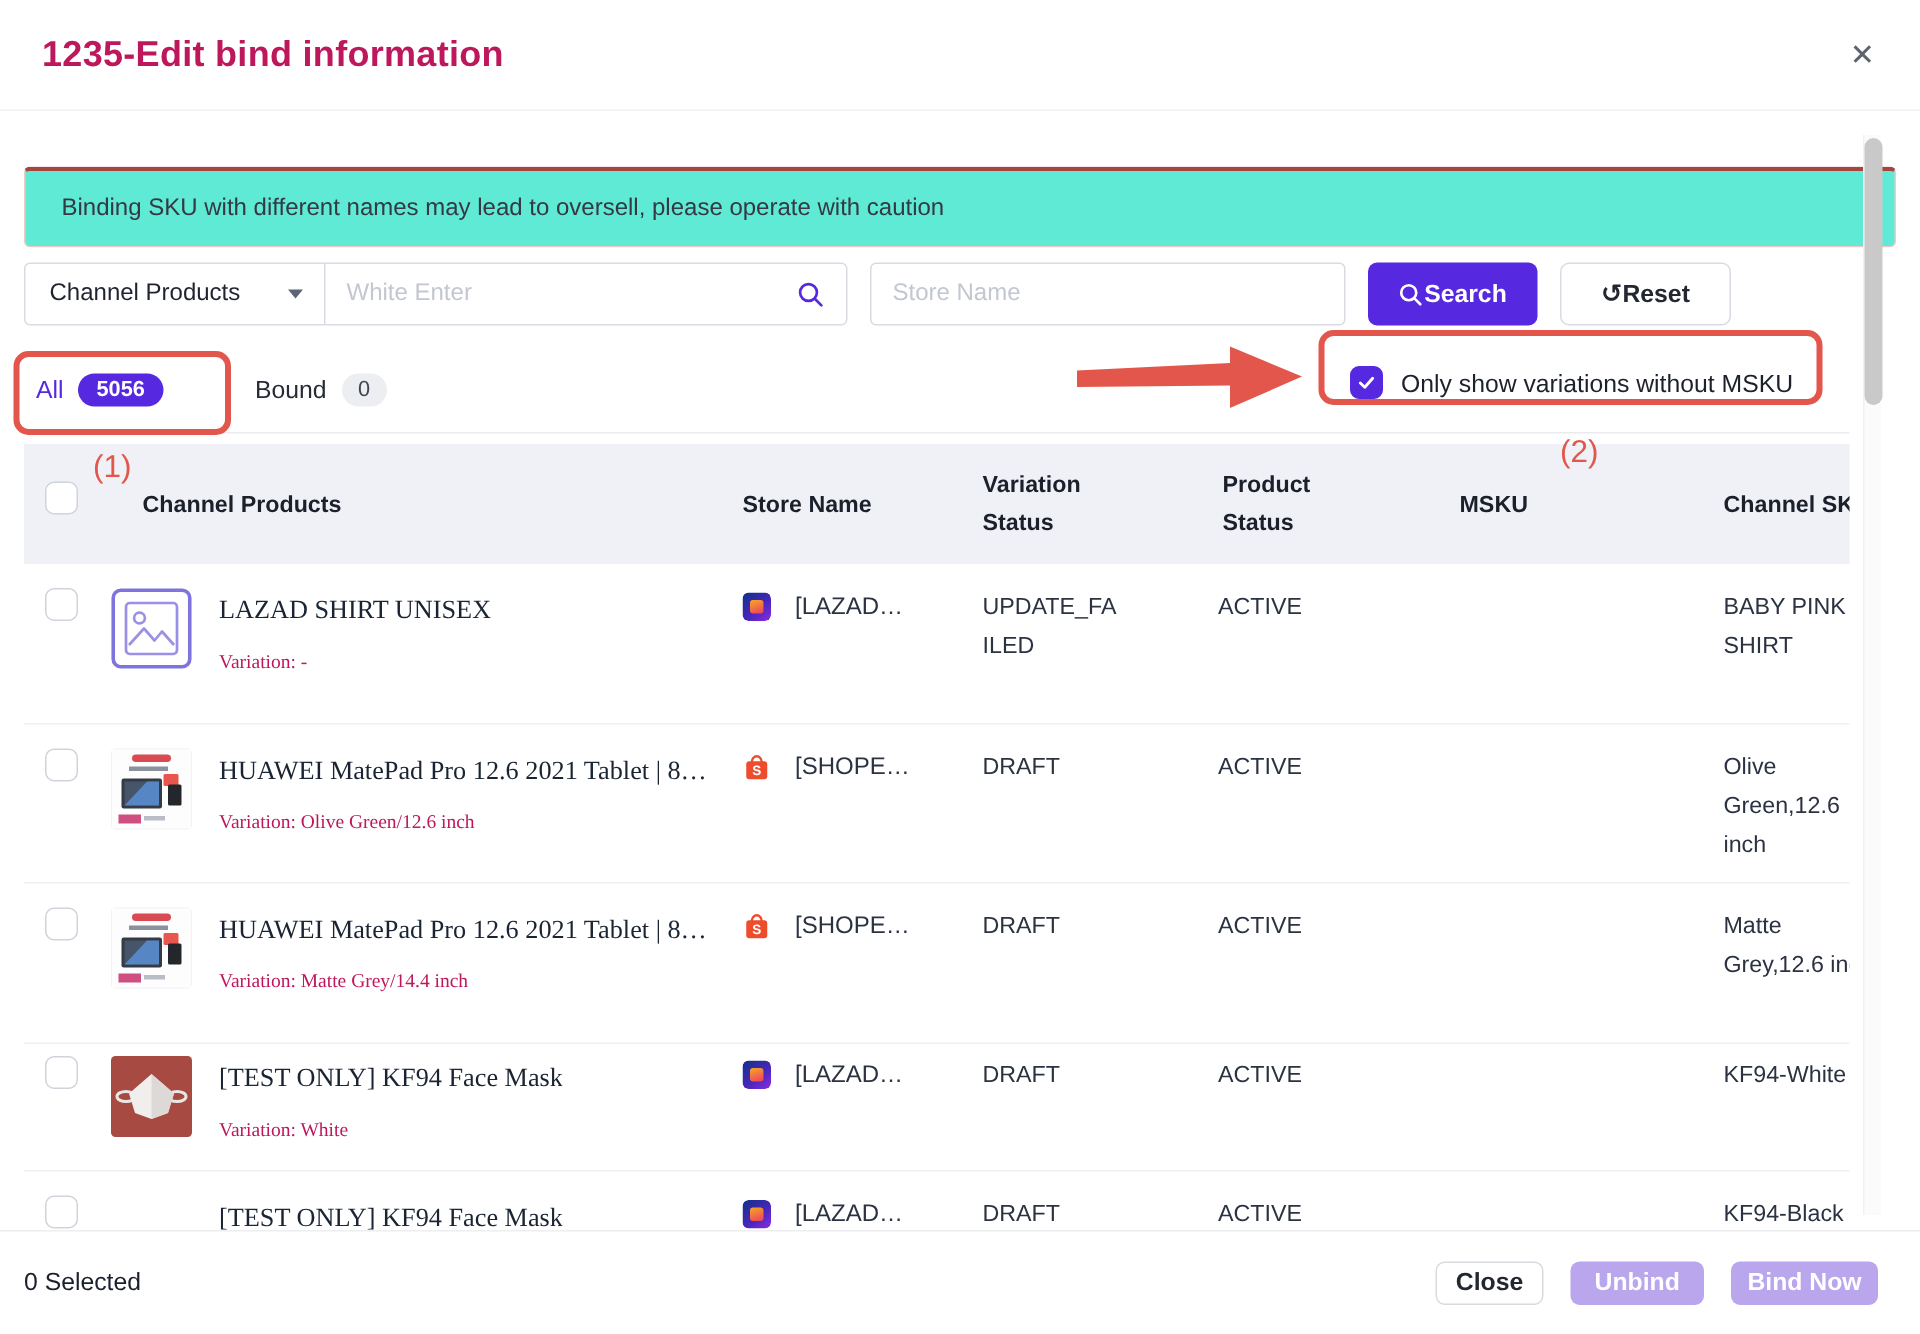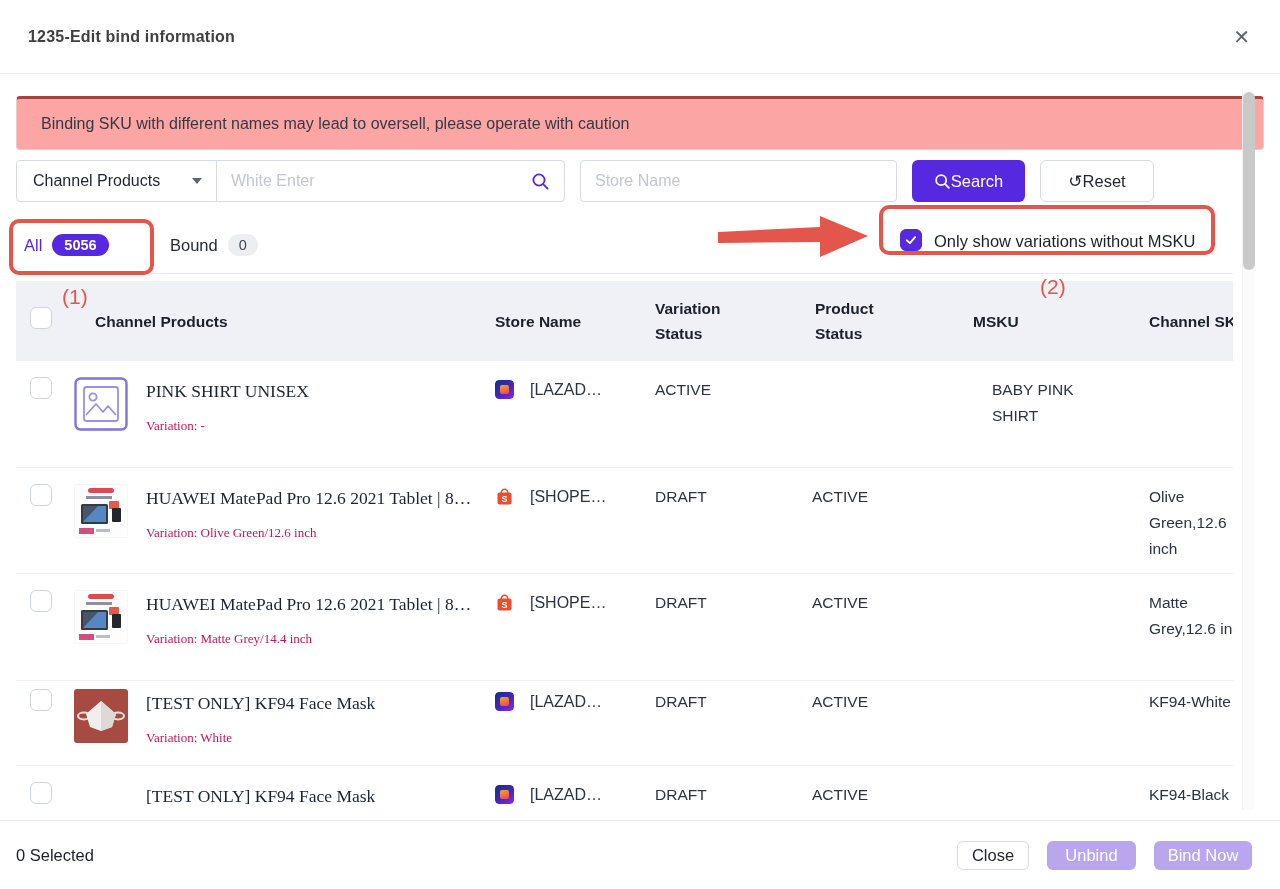--- a/index.html
+++ b/index.html
@@ -5,41 +5,41 @@
   * { box-sizing: border-box; }
   html,body { margin:0; padding:0; }
   body {
     width:1280px; height:889px; position:relative; overflow:hidden;
     background:#fff; font-family:"Liberation Sans","DejaVu Sans",sans-serif;
     color:#1f2430;
   }
   
   .modal-header{ height:74px; display:flex; align-items:center; justify-content:space-between;
     padding:0 30px 0 28px; border-bottom:1px solid #f0f1f3; }
-  .modal-title{ font-size:16px; font-weight:700; color:#404040; letter-spacing:.2px; }
+  .modal-title{ font-size:24px; font-weight:700; color:#be185d; letter-spacing:.2px; }
   .close-x{ font-size:20px; color:#5d6470; cursor:pointer; line-height:1; }
   
   .content{ position:relative; padding:0 16px; }
-  .warning{ margin-top:22px; height:54px; background:#fca5a5; border:1px solid #eecac6;
+  .warning{ margin-top:37px; height:54px; background:#5eead4; border:1px solid #eecac6;
     border-top:3px solid #a6453d; border-radius:4px; display:flex; align-items:center;
     padding-left:24px; font-size:16px; color:#343943; }
   
   .filter-row{ display:flex; align-items:center; margin-top:10px; height:42px; gap:15px; }
   .compound{ width:549px; height:42px; border:1px solid #d8dbe1; border-radius:4px; display:flex; background:#fff; }
   .select-part{ width:200px; border-right:1px solid #d8dbe1; display:flex; align-items:center;
     justify-content:space-between; padding:0 14px 0 16px; font-size:16px; color:#1f2430; cursor:pointer; }
   .caret{ width:0; height:0; border-left:5px solid transparent; border-right:5px solid transparent;
     border-top:6px solid #5d6574; }
   .keyword-part{ flex:1; display:flex; align-items:center; justify-content:space-between; padding:0 14px; }
   .placeholder{ color:#c2c7d0; font-size:16px; }
   .mag{ display:inline-flex; }
   .store-input{ width:317px; height:42px; border:1px solid #d8dbe1; border-radius:4px;
     display:flex; align-items:center; padding:0 14px; background:#fff; }
   .btn{ height:42px; border-radius:6px; display:flex; align-items:center; justify-content:center;
-    gap:0; font-size:16.5px; cursor:pointer; }
+    gap:0; font-size:16.5px; cursor:pointer;font-weight:bold; }
   .btn-search{ width:113px; background:#5628e0; color:#fff; border:none; }
   .btn-reset{ width:114px; background:#fff; color:#23272f; border:1px solid #d8dbe1; }
   .reset-glyph{ font-family:"DejaVu Sans",sans-serif; font-size:17px; line-height:1; }
   
   .tabs-row{ position:relative; height:79px; margin-top:0; }
   .ann-box{ position:absolute; border:4px solid #e3564c; border-radius:10px; z-index:15; pointer-events:none; }
   .ann-box.tab-box{ left:-7px; top:17px; width:145px; height:56px; }
   .tab{ position:absolute; top:32px; display:flex; align-items:center; gap:10px; cursor:pointer; }
   .tab.all{ left:8px; }
   .tab.bound{ left:154px; }
@@ -97,21 +97,21 @@
   .v-track{ position:absolute; right:26px; top:90px; width:12px; height:720px; background:#fbfbfb;
     border-left:1px solid #f1f1f1; z-index:12; }
   .v-thumb{ position:absolute; top:2px; left:0; width:12px; height:178px; background:#c9c9c9; border-radius:6px; cursor:pointer; }
   
   .modal-footer{ position:absolute; left:0; bottom:0; width:1280px; height:69px; background:#fff;
     border-top:1px solid #edeef0; display:flex; align-items:center; justify-content:space-between;
     padding:0 28px 0 16px; }
   .selected-count{ font-size:16.5px; color:#1b202b; }
   .footer-btns{ display:flex; gap:18px; }
   .fbtn{ height:29px; border-radius:6px; font-size:16.5px; display:flex; align-items:center;
-    justify-content:center; cursor:pointer; }
+    justify-content:center; cursor:pointer;font-weight:bold; }
   .fbtn-close{ width:72px; background:#fff; border:1px solid #d7dade; color:#23272f; }
   .fbtn-lilac{ border:none; background:#b9a6ec; color:#fff; }
   .fbtn-unbind{ width:89px; }
   .fbtn-bind{ width:98px; }
 </style>
 </head>
 <body>
 
 <div class="modal-header">
   <div class="modal-title">1235-Edit bind information</div>
@@ -208,32 +208,33 @@
     <div class="td c1 prod-cell">
       <span class="thumb">
                 <svg width="54" height="54" viewBox="0 0 54 54">
                   <rect x="1.5" y="1.5" width="51" height="51" rx="5" fill="#fff" stroke="#7f74dc" stroke-width="2.4"></rect>
                   <rect x="10" y="10" width="34" height="34" rx="2.5" fill="none" stroke="#9a91e6" stroke-width="1.8"></rect>
                   <circle cx="19" cy="20" r="3.6" fill="none" stroke="#9a91e6" stroke-width="1.8"></circle>
                   <path d="M12,38 L22,27 L29,35 L34,29 L42,38" fill="none" stroke="#9a91e6" stroke-width="1.8" stroke-linejoin="round"></path>
                 </svg>
               </span>
       <span class="pinfo">
-        <span class="pname">PINK SHIRT UNISEX</span>
+        <span class="pname">LAZAD SHIRT UNISEX</span>
         <span class="pvar">Variation: -</span>
       </span>
     </div>
     <div class="td c2 store-cell">
       <span class="store-ic">
                 <span class="laz-bg">
                   <span class="laz-blob"></span>
                 </span>
               </span>
       <span class="store-name">[LAZAD…</span>
     </div>
+    <div class="td c3 wrapword">UPDATE_FAILED</div>
     <div class="td c4">ACTIVE</div>
     <div class="td c5"></div>
     <div class="td c6"><span class="csku">BABY PINK SHIRT</span></div>
   </div>
           <div class="tr trow r2">
     <div class="td c0"><span class="cb"></span></div>
     <div class="td c1 prod-cell">
       <span class="thumb">
                 <svg width="54" height="54" viewBox="0 0 54 54">
                   <rect width="54" height="54" fill="#fdfdfd" stroke="#eceef0"></rect>

